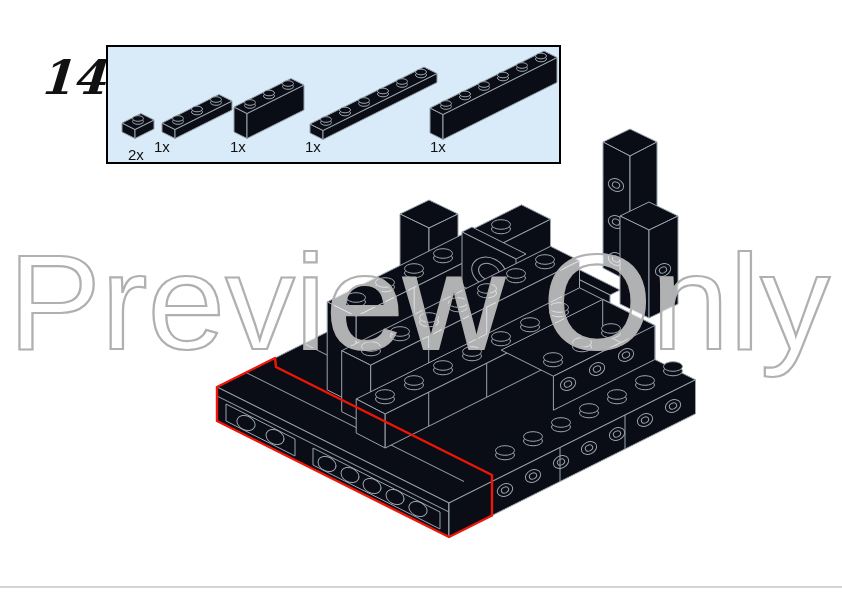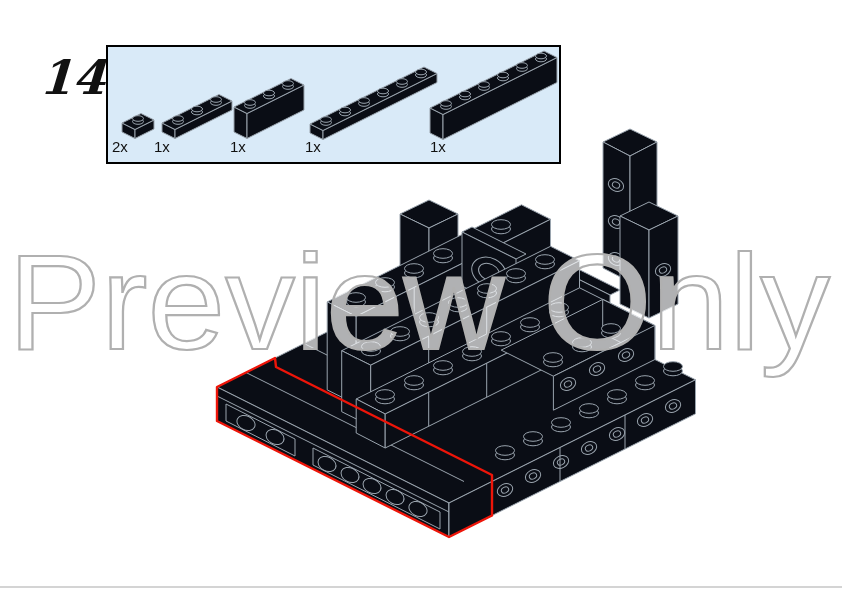--- a/index.html
+++ b/index.html
@@ -5,21 +5,21 @@
   html,body{margin:0;padding:0;background:#fff;}
   .page{position:relative;width:842px;height:596px;background:var(--page-bg,#fff);
         overflow:hidden;font-family:"Liberation Sans",sans-serif;}
   .step-number{position:absolute;left:44px;top:54px;font-family:"DejaVu Serif",serif;
         font-style:italic;font-weight:700;font-size:47px;color:var(--text,#111);
         transform:skewX(-6deg);line-height:1;}
   .parts-box{position:absolute;left:106px;top:45px;width:451px;height:115px;
         background:var(--box-bg,#d9eaf8);border:2.4px solid var(--box-border,#000);}
   .parts-box svg{position:absolute;left:0;top:0;}
   .part-count{position:absolute;top:91px;font-size:15px;color:var(--text,#111);}
-  .pc0{left:4px;} .pc1{left:46px;} .pc2{left:122px;} .pc3{left:197px;} .pc4{left:322px;}
+  .pc0{left:20px;margin-top:8px;} .pc1{left:46px;} .pc2{left:122px;} .pc3{left:197px;} .pc4{left:322px;}
   .model-svg{position:absolute;left:0;top:0;}
   .watermark-svg{position:absolute;left:0;top:0;pointer-events:none;}
   .footer-rule{position:absolute;left:0;right:0;top:586px;height:2px;
         background:var(--footer-rule,#d4d4d4);}
   
   .f{fill:var(--brick,#0a0d15);stroke:var(--line,#9aa4ae);stroke-width:1;stroke-linejoin:round;}
   .ln{fill:none;stroke:var(--line,#9aa4ae);stroke-width:1;stroke-linejoin:round;}
   .red{fill:none;stroke:var(--highlight,#ee1509);stroke-width:2.4;stroke-linejoin:round;}
   .wm{fill:rgba(255,255,255,0.68);stroke:var(--watermark-stroke,#b0b0b0);stroke-width:2.2px;
       font-family:"Liberation Sans",sans-serif;font-size:136px;}

